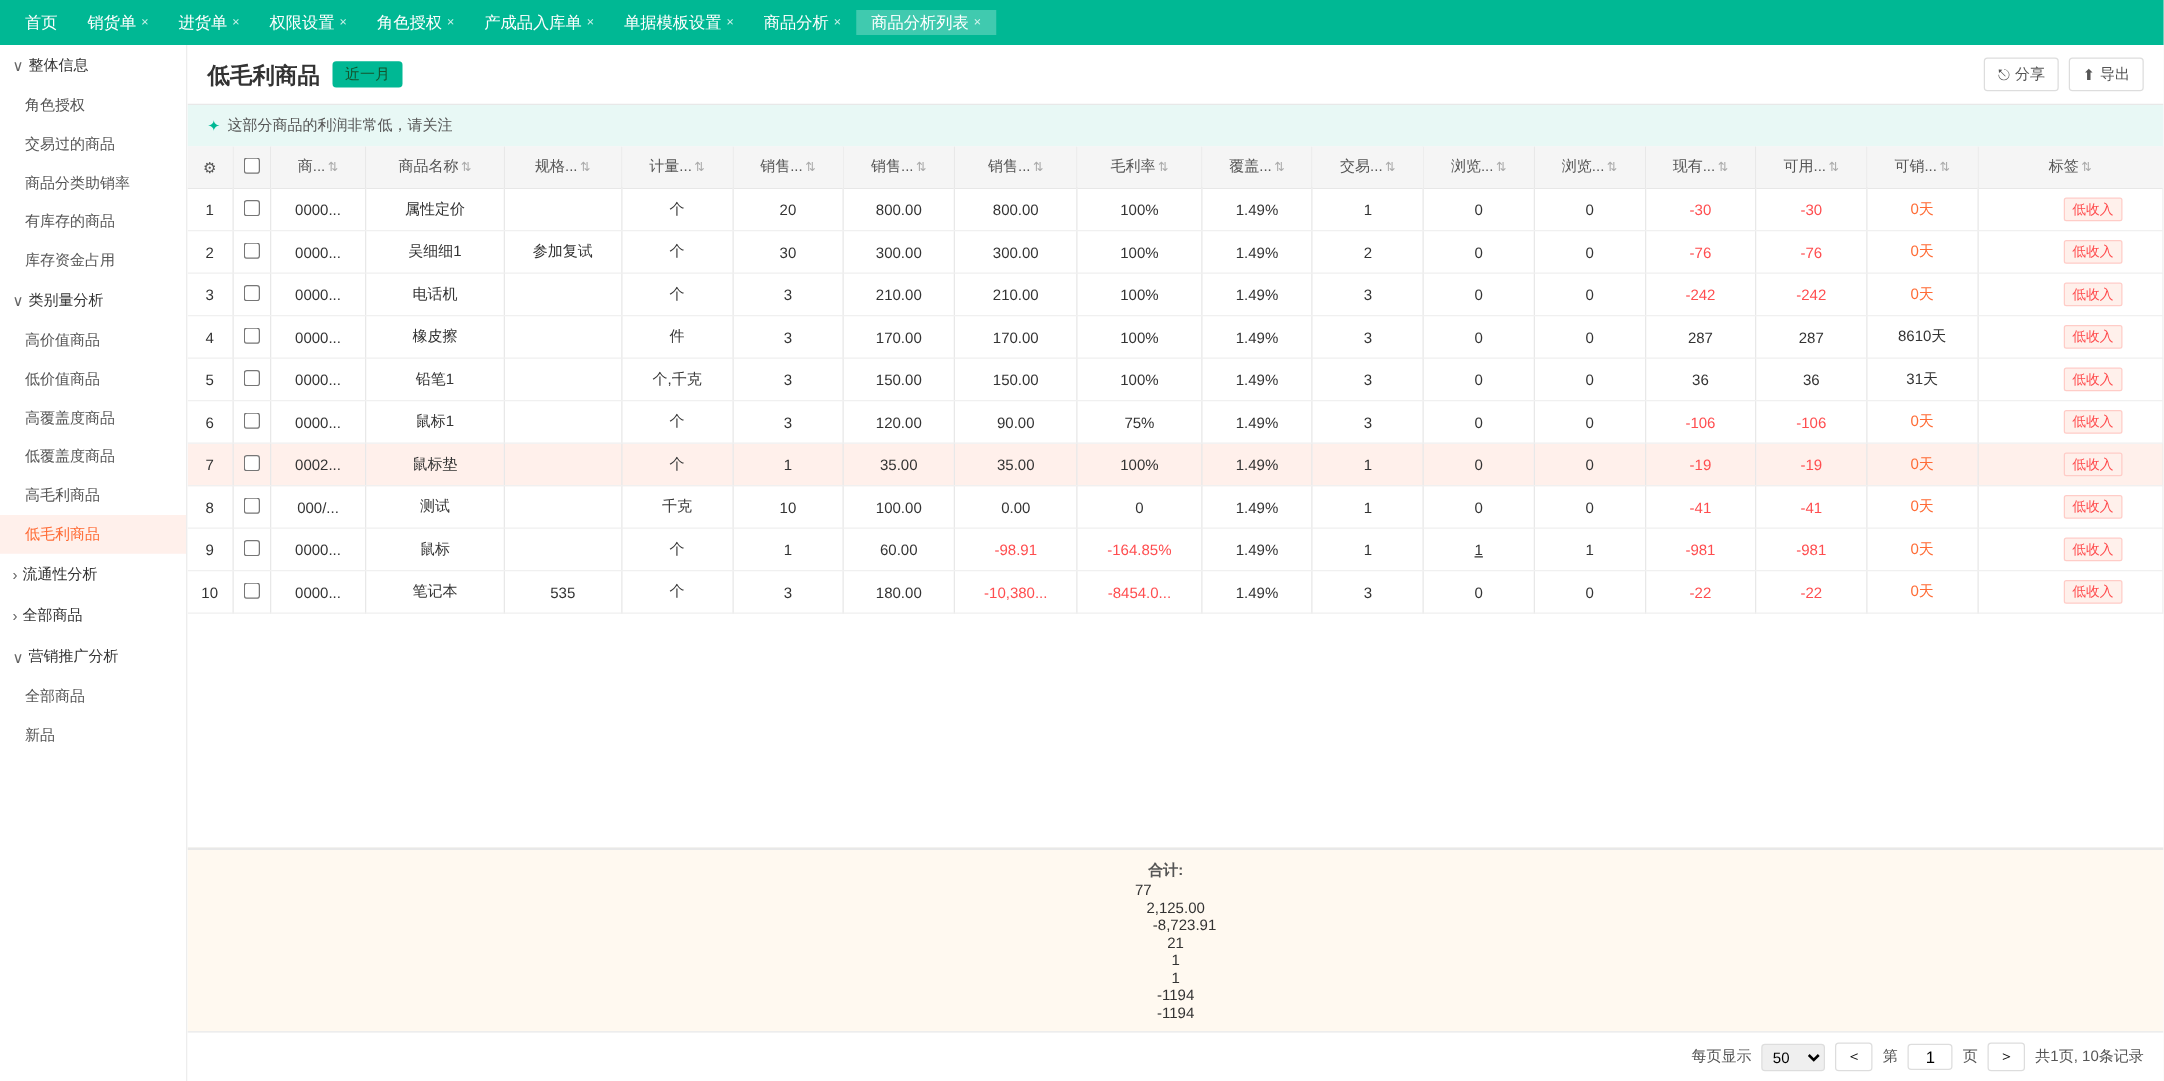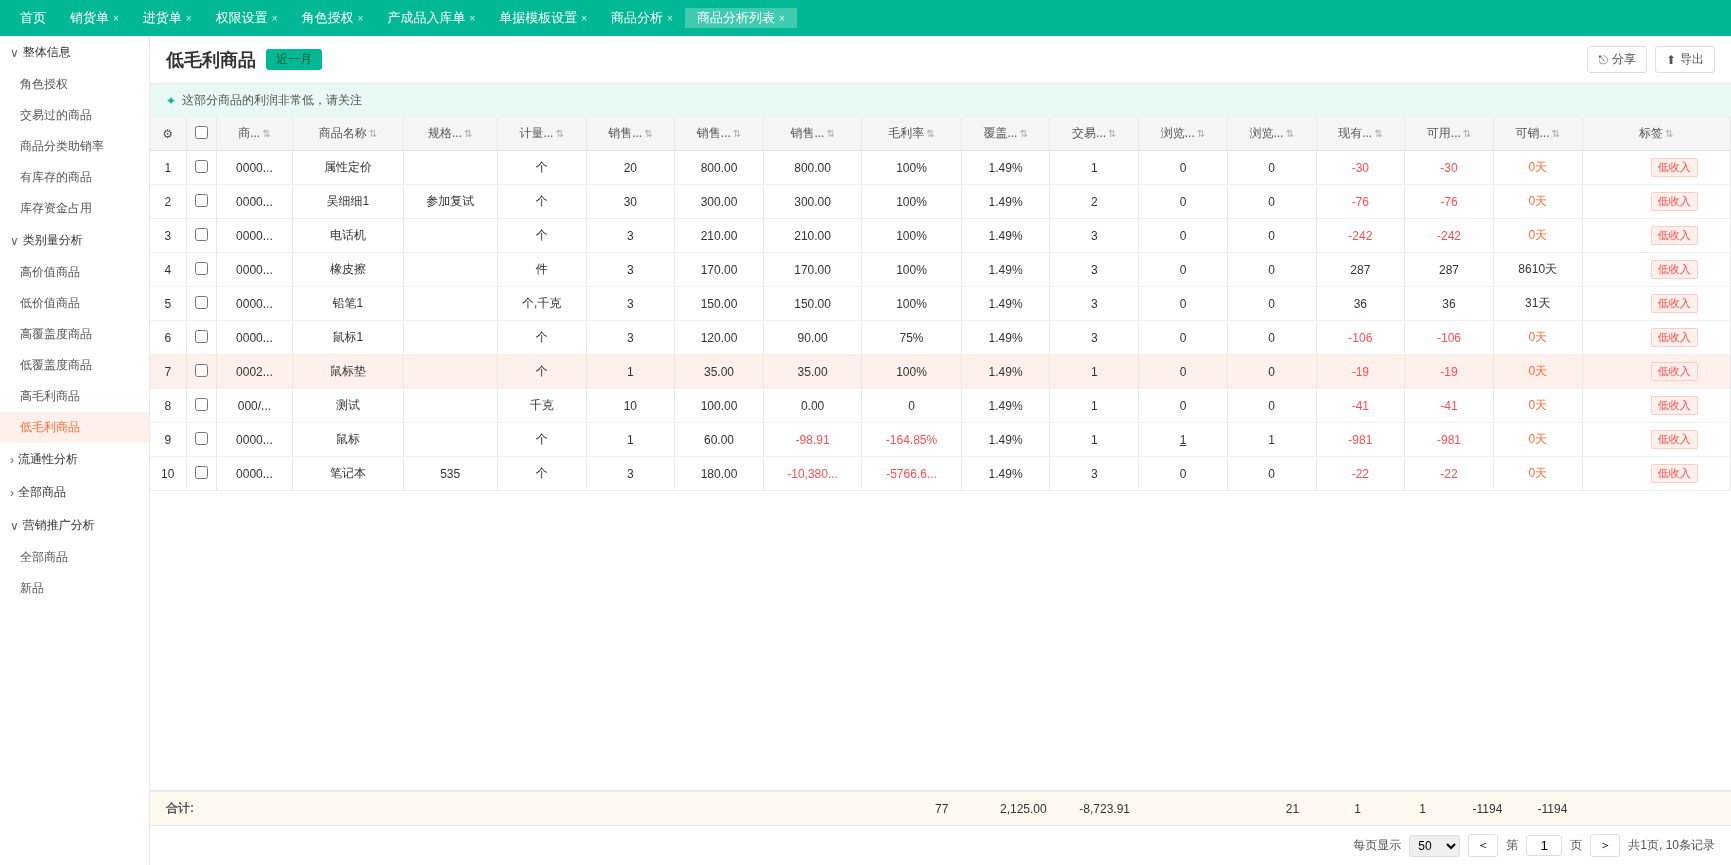--- a/index.html
+++ b/index.html
@@ -171,20 +171,21 @@
     .tag-red { background: #fff0eb; color: #ff4d4f; border: 1px solid #ffccc7; margin-left: 36px; }
     
     
     .table-footer {
       background: #fff9f0;
       border-top: 2px solid #e8e8e8;
       padding: 8px 16px;
       display: flex;
       align-items: center;
       font-size: 12px;
+      flex-direction: column;
     }
     .total-label { font-weight: bold; color: #555; margin-right: 16px; }
     
     
     .pagination-bar {
       display: flex;
       align-items: center;
       justify-content: flex-end;
       padding: 8px 16px;
       border-top: 1px solid #e8e8e8;
@@ -539,39 +540,39 @@
             <tr>
       <td>10</td>
       <td><input type="checkbox" style=""></td>
       <td>0000...</td>
       <td>笔记本</td>
       <td>535</td>
       <td>个</td>
       <td>3</td>
       <td>180.00</td>
       <td class="text-red">-10,380...</td>
-      <td class="text-red">-5766.6...</td>
+      <td class="text-red">-8454.0...</td>
       <td>1.49%</td>
       <td>3</td>
       <td><span class="">0</span></td>
       <td>0</td>
       <td class="text-red">-22</td>
       <td class="text-red">-22</td>
       <td class="text-orange">0天</td>
       <td><span class="tag tag-red">低收入</span></td>
     </tr>
           </tbody>
       </table>
     </div>
 
     <div class="table-footer">
       <span class="total-label">合计:</span>
       <span style="flex:1"></span>
       <span style="width:65px;text-align:left">77</span>
-      <span style="width:65px;">2,125.00</span>
+      <span style="width:65px;text-align:center">2,125.00</span>
       <span style="width:65px;text-align:right">-8,723.91</span>
       <span style="width:65px;text-align:center"></span>
       <span style="width:65px;text-align:center"></span>
       <span style="width:65px;text-align:center">21</span>
       <span style="width:65px;text-align:center">1</span>
       <span style="width:65px;text-align:center">1</span>
       <span style="width:65px;text-align:center">-1194</span>
       <span style="width:65px;text-align:center">-1194</span>
       <span style="width:65px;text-align:center"></span>
       <span style="width:65px;text-align:center"></span>

